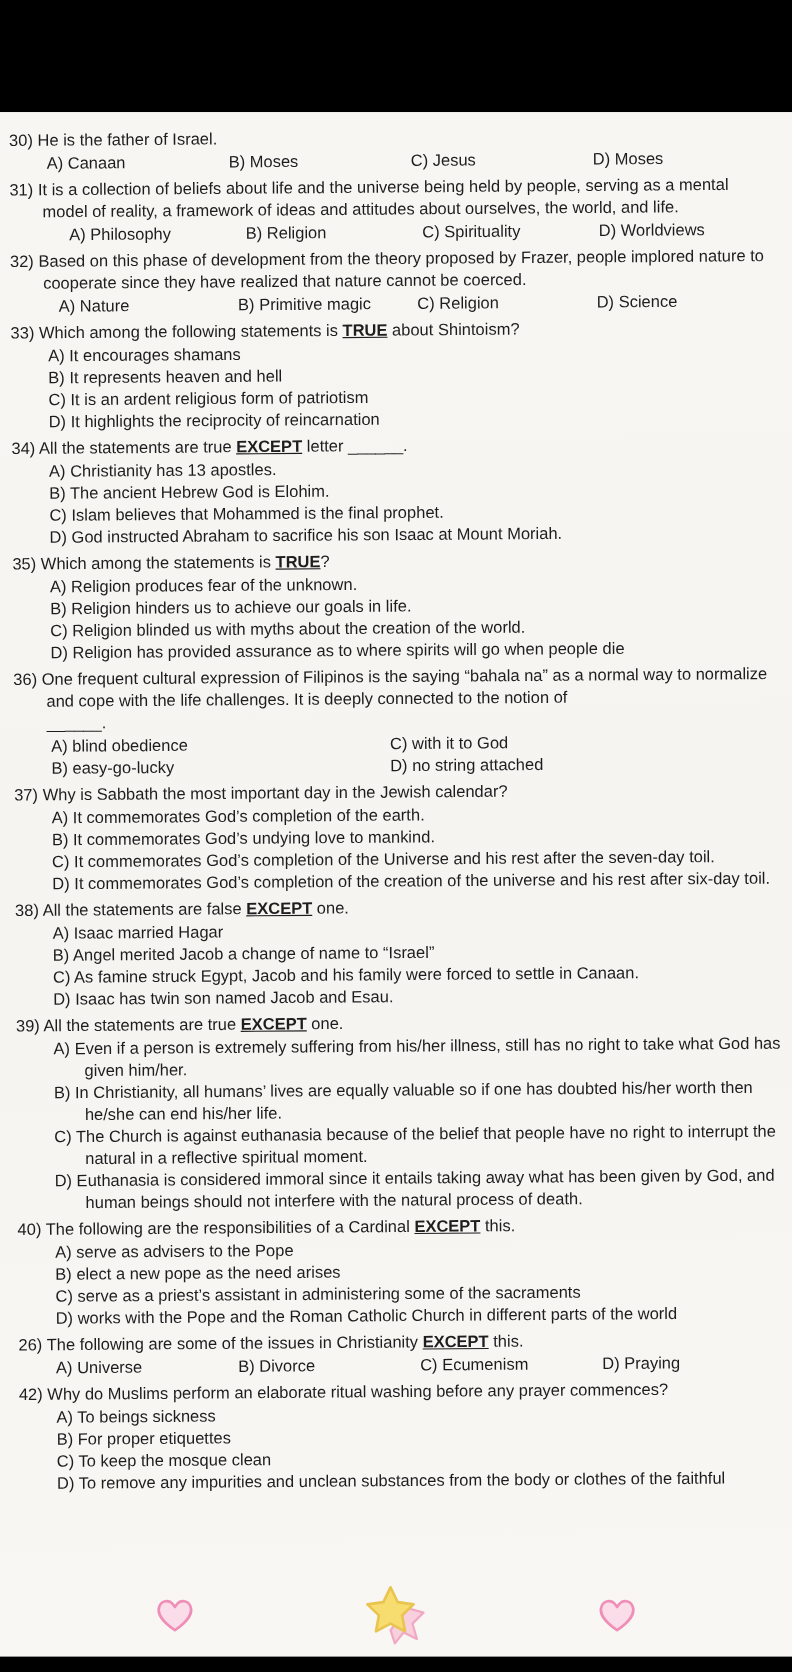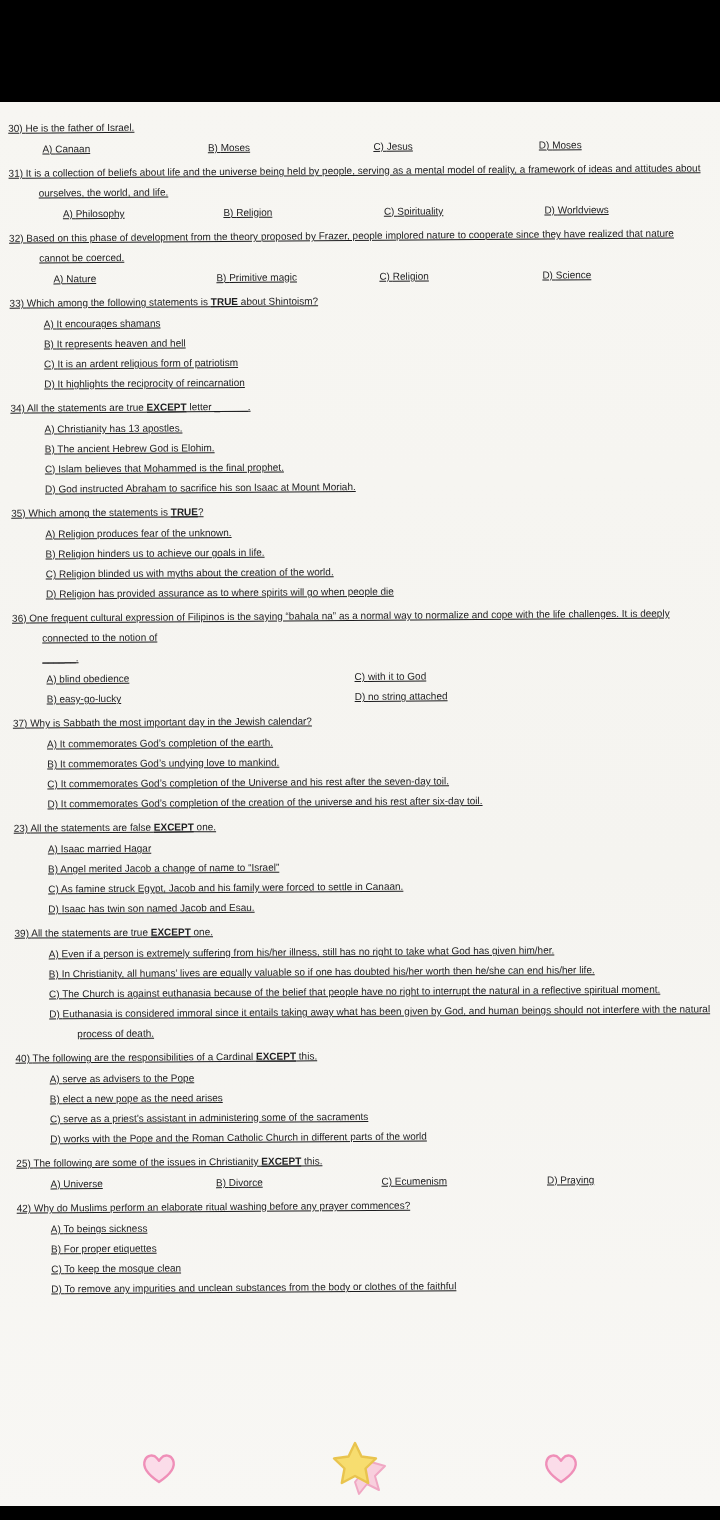--- a/index.html
+++ b/index.html
@@ -11,23 +11,22 @@
   .top-bar{
     position:absolute;top:0;left:0;width:720px;height:102px;background:#000;
   }
   .bottom-bar{
     position:absolute;bottom:0;left:0;width:720px;height:14px;background:#000;
   }
   .paper{
     position:absolute;top:102px;left:0;width:720px;height:1404px;
     background:linear-gradient(178deg,#f7f6f2 0%,#f5f4f0 55%,#f8f7f4 100%);
     color:#1d1d1f;
-    font-size:10px;line-height:20px;
+    font-size:15px;line-height:20px;
     overflow:hidden;
-    text-decoration:underline;
   }
   .doc-inner{
     padding:14px 16px 0 8px;
     transform:rotate(-0.45deg);
     transform-origin:50% 0;
   }
   .question{margin-bottom:4px;}
   .q-line{padding-left:30px;text-indent:-30px;}
   .q-num{white-space:pre;}
   .u{font-weight:700;text-decoration:underline;}
@@ -119,21 +118,21 @@
       <div class="question">
         <div class="q-line"><span class="q-num">37) </span><span>Why is Sabbath the most important day in the Jewish calendar?</span></div>
         <div class="opts stack">
           <div class="option"><span class="opt-label">A) </span><span class="opt-text">It commemorates God’s completion of the earth.</span></div>
           <div class="option"><span class="opt-label">B) </span><span class="opt-text">It commemorates God’s undying love to mankind.</span></div>
           <div class="option"><span class="opt-label">C) </span><span class="opt-text">It commemorates God’s completion of the Universe and his rest after the seven-day toil.</span></div>
           <div class="option"><span class="opt-label">D) </span><span class="opt-text">It commemorates God’s completion of the creation of the universe and his rest after six-day toil.</span></div>
         </div>
       </div>
       <div class="question">
-        <div class="q-line"><span class="q-num">23) </span><span>All the statements are false </span><span class="u">EXCEPT</span><span> one.</span></div>
+        <div class="q-line"><span class="q-num">38) </span><span>All the statements are false </span><span class="u">EXCEPT</span><span> one.</span></div>
         <div class="opts stack">
           <div class="option"><span class="opt-label">A) </span><span class="opt-text">Isaac married Hagar</span></div>
           <div class="option"><span class="opt-label">B) </span><span class="opt-text">Angel merited Jacob a change of name to “Israel”</span></div>
           <div class="option"><span class="opt-label">C) </span><span class="opt-text">As famine struck Egypt, Jacob and his family were forced to settle in Canaan.</span></div>
           <div class="option"><span class="opt-label">D) </span><span class="opt-text">Isaac has twin son named Jacob and Esau.</span></div>
         </div>
       </div>
       <div class="question">
         <div class="q-line"><span class="q-num">39) </span><span>All the statements are true </span><span class="u">EXCEPT</span><span> one.</span></div>
         <div class="opts stack">
@@ -146,21 +145,21 @@
       <div class="question">
         <div class="q-line"><span class="q-num">40) </span><span>The following are the responsibilities of a Cardinal </span><span class="u">EXCEPT</span><span> this.</span></div>
         <div class="opts stack">
           <div class="option"><span class="opt-label">A) </span><span class="opt-text">serve as advisers to the Pope</span></div>
           <div class="option"><span class="opt-label">B) </span><span class="opt-text">elect a new pope as the need arises</span></div>
           <div class="option"><span class="opt-label">C) </span><span class="opt-text">serve as a priest’s assistant in administering some of the sacraments</span></div>
           <div class="option"><span class="opt-label">D) </span><span class="opt-text">works with the Pope and the Roman Catholic Church in different parts of the world</span></div>
         </div>
       </div>
       <div class="question">
-        <div class="q-line"><span class="q-num">25) </span><span>The following are some of the issues in Christianity </span><span class="u">EXCEPT</span><span> this.</span></div>
+        <div class="q-line"><span class="q-num">26) </span><span>The following are some of the issues in Christianity </span><span class="u">EXCEPT</span><span> this.</span></div>
         <div class="opts row">
           <div class="option"><span class="opt-label">A) </span><span class="opt-text">Universe</span></div>
           <div class="option"><span class="opt-label">B) </span><span class="opt-text">Divorce</span></div>
           <div class="option"><span class="opt-label">C) </span><span class="opt-text">Ecumenism</span></div>
           <div class="option"><span class="opt-label">D) </span><span class="opt-text">Praying</span></div>
         </div>
       </div>
       <div class="question">
         <div class="q-line"><span class="q-num">42) </span><span>Why do Muslims perform an elaborate ritual washing before any prayer commences?</span></div>
         <div class="opts stack">

